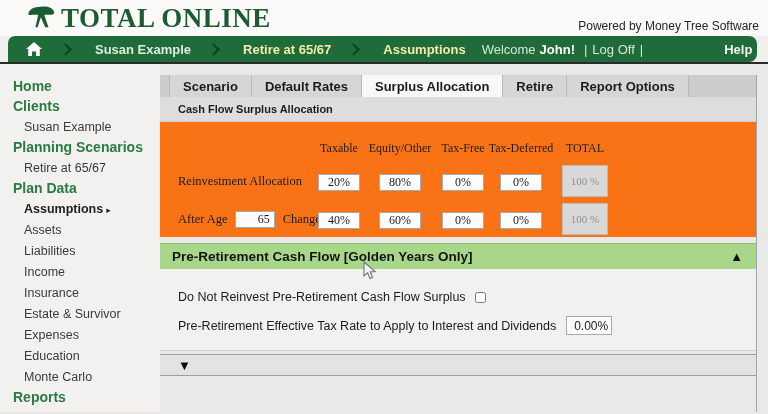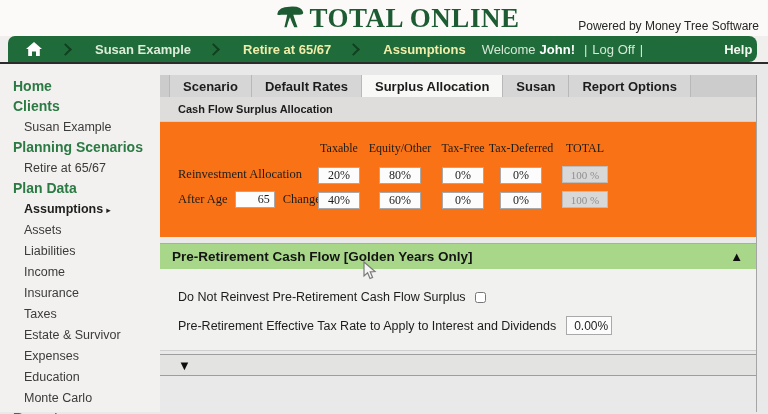--- a/index.html
+++ b/index.html
@@ -1,20 +1,20 @@
 <!DOCTYPE html>
 <html><head>
 <meta charset="utf-8">
 <style>
   * { margin:0; padding:0; box-sizing:border-box; }
   html,body { width:768px; height:414px; overflow:hidden; }
   body { font-family:"Liberation Sans","DejaVu Sans",sans-serif; background:#e9e9e9; position:relative; }
 
   
-  .top-header { height:36px; background:#fbfaf8; position:relative; display:flex; align-items:center;justify-content:center; }
+  .top-header { height:36px; background:#fbfaf8; position:relative; display:flex; align-items:center; }
   .logo { display:flex; align-items:center; margin-left:26px; gap:5px; }
   .logo-text { font-family:"Liberation Serif","DejaVu Serif",serif; font-weight:bold; font-size:27px; color:#1d5c33; letter-spacing:0.5px; line-height:1; }
   .powered { position:absolute; right:9px; bottom:3px; font-size:12px; color:#262626; }
 
   
   .breadcrumb-row { height:28px; position:relative; border-bottom:2px solid #2b2b2b; background:#f1efed; }
   .breadcrumb-bar { position:absolute; left:8px; right:11px; top:0; bottom:0; background:#1f6b3a; border-radius:7px 8px 8px 0; display:flex; align-items:center; }
   .crumb-home { padding:0 16px 0 17px; display:flex; align-items:center; cursor:pointer; }
   .chevron { width:9px; height:9px; border-top:2px solid #10401f; border-right:2px solid #10401f; transform:rotate(45deg); margin:0 9px 0 2px; flex:0 0 auto; }
   .crumb { font-size:13px; font-weight:bold; padding:0 16px; white-space:nowrap; cursor:pointer; }
@@ -47,21 +47,21 @@
 
   .alloc { height:115px; background:#f97316; padding:19px 0 0 18px;font-family:Liberation Serif, serif; }
   .agrid { display:grid; grid-template-columns:140px 61px 63px 58px 62px 70px; align-items:center; }
   .ah { display:flex; justify-content:center; width:42px; font-size:12px; color:#1c1c1c; white-space:nowrap; }
   .ah.total-h { width:46px; }
   .arow { margin-top:9px; }
   .arow2 { margin-top:6px; }
   .alloc-label { font-size:12.5px; color:#1c1c1c; white-space:nowrap; display:flex; align-items:center; }
   input.pct { width:42px; height:17px; border:1px solid #a9a9a9; background:#fcfcfc; font-size:12px; text-align:center; padding:0 3px; font-family:inherit; color:#1c1c1c; }
   input.age { width:40px; height:17px; border:1px solid #a9a9a9; background:#fcfcfc; font-size:12px; text-align:right; padding:0 4px; font-family:inherit; color:#1c1c1c; margin:0 8px 0 7px; }
-  .total-box { width:46px; height:17px; background:#d8d8d8; border:1px solid #bcbcbc; color:#8f8f8f; font-size:11px; display:flex; align-items:center; justify-content:center; }
+  .total-box { width:46px; height:32px; background:#d8d8d8; border:1px solid #bcbcbc; color:#8f8f8f; font-size:11px; display:flex; align-items:center; justify-content:center; }
 
   .green-bar { margin-top:6px; height:26px; background:#a9d78a; border-top:1px solid #93c275; display:flex; align-items:center; padding:0 13px 0 12px; }
   .green-title { flex:1; font-size:13.5px; font-weight:bold; color:#141414; }
   .tri { font-size:13px; color:#0e0e0e; line-height:1; cursor:pointer; }
 
   .pre-panel { background:#f1f1ef; padding:21px 0 15px 18px; border-bottom:1px solid #cfcfcf; }
   .check-row { display:flex; align-items:center; font-size:12.5px; color:#1c1c1c; }
   .check-row input[type=checkbox] { width:11px; height:11px; margin-left:9px; accent-color:#bdbdbd; }
   .tax-row { margin-top:12px; display:flex; align-items:center; font-size:12.5px; color:#1c1c1c; }
   input.tax { width:46px; height:19px; border:1px solid #a9a9a9; background:#fcfcfc; font-size:12px; text-align:right; padding:0 3px; font-family:inherit; color:#1c1c1c; margin-left:10px; }
@@ -119,36 +119,35 @@
     <div class="side-section">Planning Scenarios</div>
     <div class="side-sub">Retire at 65/67</div>
     <div class="side-section">Plan Data</div>
     <div class="side-sub side-sub-active">
       <span>Assumptions</span><span class="sub-arrow">▸</span>
     </div>
     <div class="side-sub">Assets</div>
     <div class="side-sub">Liabilities</div>
     <div class="side-sub">Income</div>
     <div class="side-sub">Insurance</div>
-    <div class="side-sub">Taxes</div>
     <div class="side-sub">Estate &amp; Survivor</div>
     <div class="side-sub">Expenses</div>
     <div class="side-sub">Education</div>
     <div class="side-sub">Monte Carlo</div>
     <div class="side-section">Reports</div>
   </div>
 
   <div class="content">
     <div class="content-wrap">
 
       <div class="tabbar">
         <div class="tab">Scenario</div>
         <div class="tab">Default Rates</div>
         <div class="tab active">Surplus Allocation</div>
-        <div class="tab">Susan</div>
+        <div class="tab">Retire</div>
         <div class="tab">Report Options</div>
       </div>
 
       <div class="section-header">Cash Flow Surplus Allocation</div>
 
       <div class="alloc">
         <div class="agrid">
           <div></div>
           <div class="ah">Taxable</div>
           <div class="ah">Equity/Other</div>

